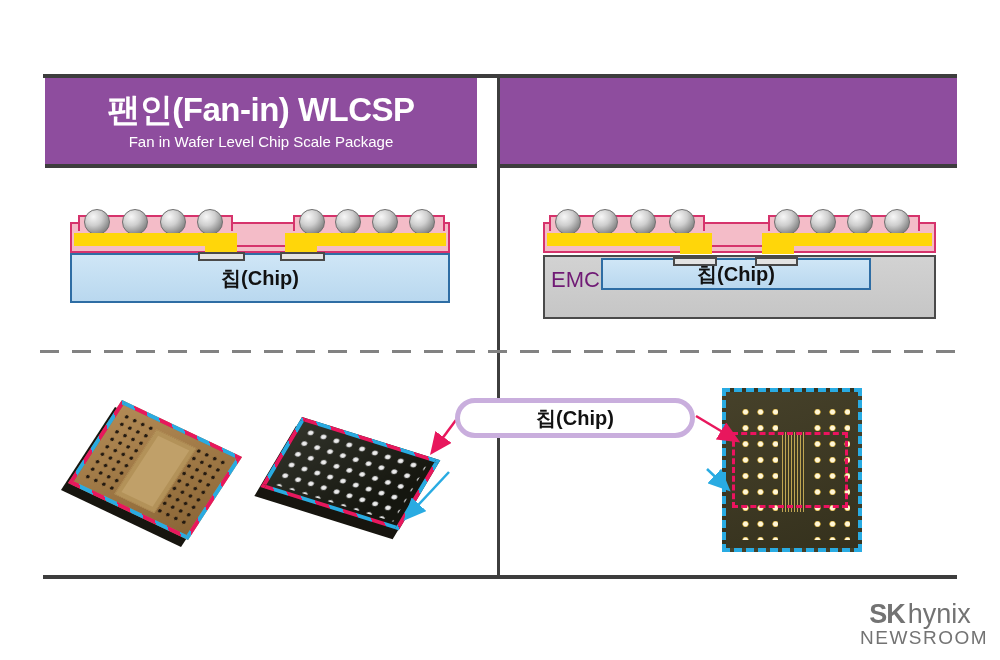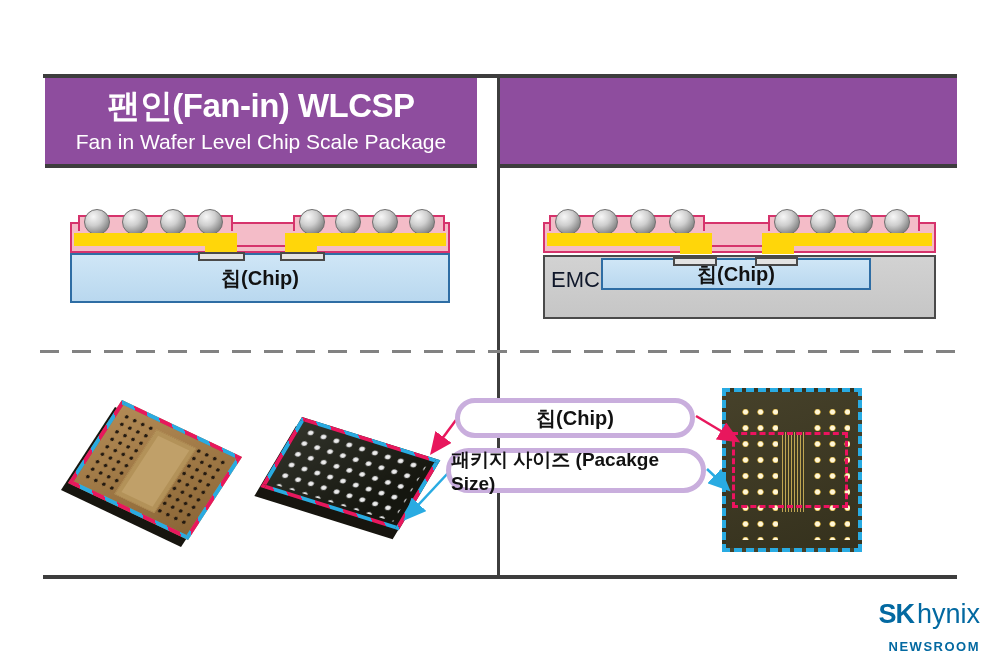--- a/index.html
+++ b/index.html
@@ -12,41 +12,41 @@
   .rule-vert{position:absolute;left:497px;top:74px;width:3px;height:505px;background:#3d3d3d;}
   .rule-dashed{position:absolute;left:40px;top:350px;width:917px;height:3px;
     background:repeating-linear-gradient(90deg,#828282 0 19px,transparent 19px 32px);}
 
   
   .hdr{position:absolute;top:78px;height:86px;background:#8e4d9e;border-bottom:4px solid #3d3d3d;
        display:flex;flex-direction:column;align-items:center;justify-content:center;color:#fff;}
   .hdr-left{left:45px;width:432px;}
   .hdr-right{left:500px;width:457px;}
   .hdr-title{font-size:33px;font-weight:700;line-height:1.1;letter-spacing:-0.5px;}
-  .hdr-sub{font-size:21px;font-weight:400;margin-top:5px;}
+  .hdr-sub{font-size:15px;font-weight:400;margin-top:5px;}
 
   
   .xsec{position:absolute;}
   .xsec-left{left:70px;top:205px;width:380px;height:100px;}
   .xsec-right{left:543px;top:205px;width:393px;height:114px;}
   .collar{position:absolute;top:10px;height:14px;background:#f4bcc8;border:2px solid #d6336c;border-bottom:none;z-index:1;}
   .ball{position:absolute;top:4px;width:26px;height:26px;border-radius:50%;z-index:2;
     background:radial-gradient(circle at 35% 28%,#f7f7f7,#cfcfcf 38%,#8d8d8d 72%,#5c5c5c 100%);
     border:1px solid #6f6f6f;box-sizing:border-box;}
   .pinkband{position:absolute;left:0;top:17px;width:100%;height:31px;background:#f4bcc8;
     border:2px solid #d6336c;box-sizing:border-box;z-index:0;}
   .yellow{position:absolute;background:#ffd60a;z-index:4;}
   .crimline{position:absolute;height:2px;background:#d6336c;z-index:4;}
   .pad{position:absolute;height:9px;background:#e3e3e3;border:2px solid #4a4a4a;box-sizing:border-box;z-index:6;}
   .chipblue{position:absolute;background:linear-gradient(180deg,#cfe6f6,#b9d8ef);border:2px solid #2e6da4;
     box-sizing:border-box;z-index:5;display:flex;align-items:center;justify-content:center;}
   .chipblue-label{font-size:20px;font-weight:700;color:#111;}
   .emcblock{position:absolute;left:0;top:50px;width:100%;height:64px;background:linear-gradient(180deg,#d2d2d2,#c6c6c6);
     border:2px solid #4a4a4a;box-sizing:border-box;z-index:4;}
-  .emc-short{position:absolute;left:8px;top:62px;font-size:22px;font-weight:400;color:#0f172a;z-index:6;}
+  .emc-short{position:absolute;left:8px;top:62px;font-size:22px;font-weight:400;color:#701a75;z-index:6;}
   .mold-label{position:absolute;left:0;bottom:5px;width:100%;text-align:center;font-size:19px;font-weight:700;color:#111;z-index:6;}
 
   
   .photo-face{position:absolute;transform-origin:0 0;box-sizing:border-box;
     border:4px solid;border-image:repeating-linear-gradient(45deg,#e8175d 0 10px,#29abe2 10px 20px) 4;}
   .photo-shadow{position:absolute;transform-origin:0 0;background:#17150f;}
   .face1{left:122px;top:400px;width:135px;height:100px;
     transform:matrix(0.889,0.422,-0.54,0.83,0,0);
     background:linear-gradient(135deg,#b28a55,#97713f 70%,#8a6537);}
   .shadow1{left:115px;top:407px;width:135px;height:100px;transform:matrix(0.889,0.422,-0.54,0.83,0,0);}
@@ -75,25 +75,25 @@
 
   
   .pill{position:absolute;background:#ffffff;border:5px solid #c9aedd;border-radius:26px;
     display:flex;align-items:center;justify-content:center;font-weight:700;color:#111;z-index:20;box-sizing:border-box;}
   .pill-chip{left:455px;top:398px;width:240px;height:40px;font-size:20px;}
   .pill-pkg{left:446px;top:448px;width:260px;height:45px;font-size:19px;}
 
   .arrows{position:absolute;left:0;top:0;width:1000px;height:660px;z-index:15;pointer-events:none;}
 
   
-  .brand{position:absolute;left:860px;top:600px;width:120px;text-align:right;color:#0369a1;line-height:1.05;}
+  .brand{position:absolute;left:860px;top:600px;width:120px;text-align:center;color:#737373;line-height:1.05;}
   .brand-line1{font-size:27px;}
   .brand-sk{font-weight:800;letter-spacing:-1px;}
   .brand-hynix{font-weight:500;margin-left:3px;}
-  .brand-line2{font-size:13px;font-weight:700;letter-spacing:1.5px;margin-top:12px;}
+  .brand-line2{font-size:19px;font-weight:400;letter-spacing:1.5px;margin-top:0;}
 </style>
 </head>
 <body>
 
 <div class="canvas">
 
   <div class="rule-top"></div>
   <div class="rule-vert"></div>
   <div class="rule-dashed"></div>
   <div class="rule-bottom"></div>
@@ -185,23 +185,20 @@
     </defs>
     <line x1="456" y1="420" x2="433" y2="451" stroke="#e8175d" stroke-width="2.5" marker-end="url(#arr-red)"></line>
     <line x1="696" y1="416" x2="736" y2="440" stroke="#e8175d" stroke-width="2.5" marker-end="url(#arr-red)"></line>
     <line x1="449" y1="472" x2="407" y2="517" stroke="#29abe2" stroke-width="2.5" marker-end="url(#arr-blue)"></line>
     <line x1="707" y1="469" x2="727" y2="488" stroke="#29abe2" stroke-width="2.5" marker-end="url(#arr-blue)"></line>
   </svg>
 
   <div class="pill pill-chip">
     <span>칩(Chip)</span>
   </div>
-  <div class="pill pill-pkg">
-    <span>패키지 사이즈 (Pacakge Size)</span>
-  </div>
 
   <div class="brand">
     <div class="brand-line1">
       <span class="brand-sk">SK</span><span class="brand-hynix">hynix</span>
     </div>
     <div class="brand-line2">NEWSROOM</div>
   </div>
 
 </div>
 

